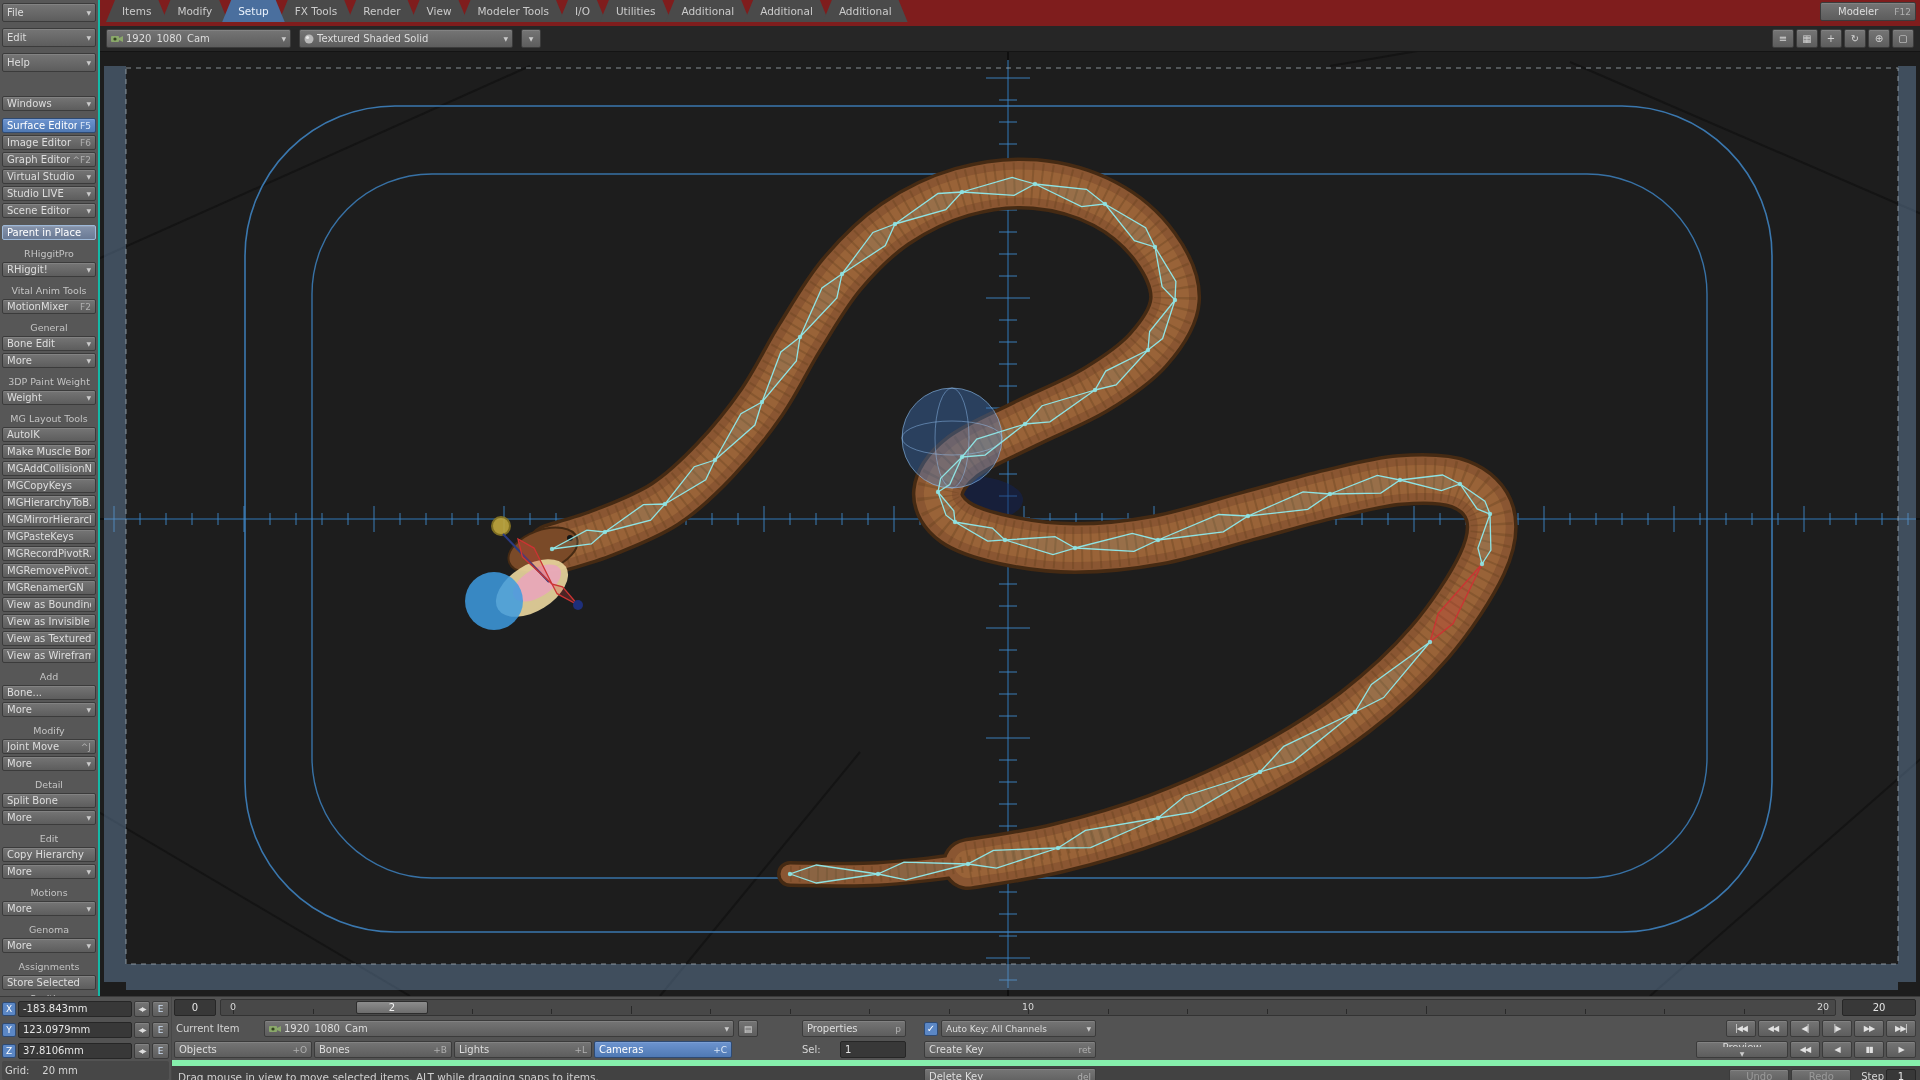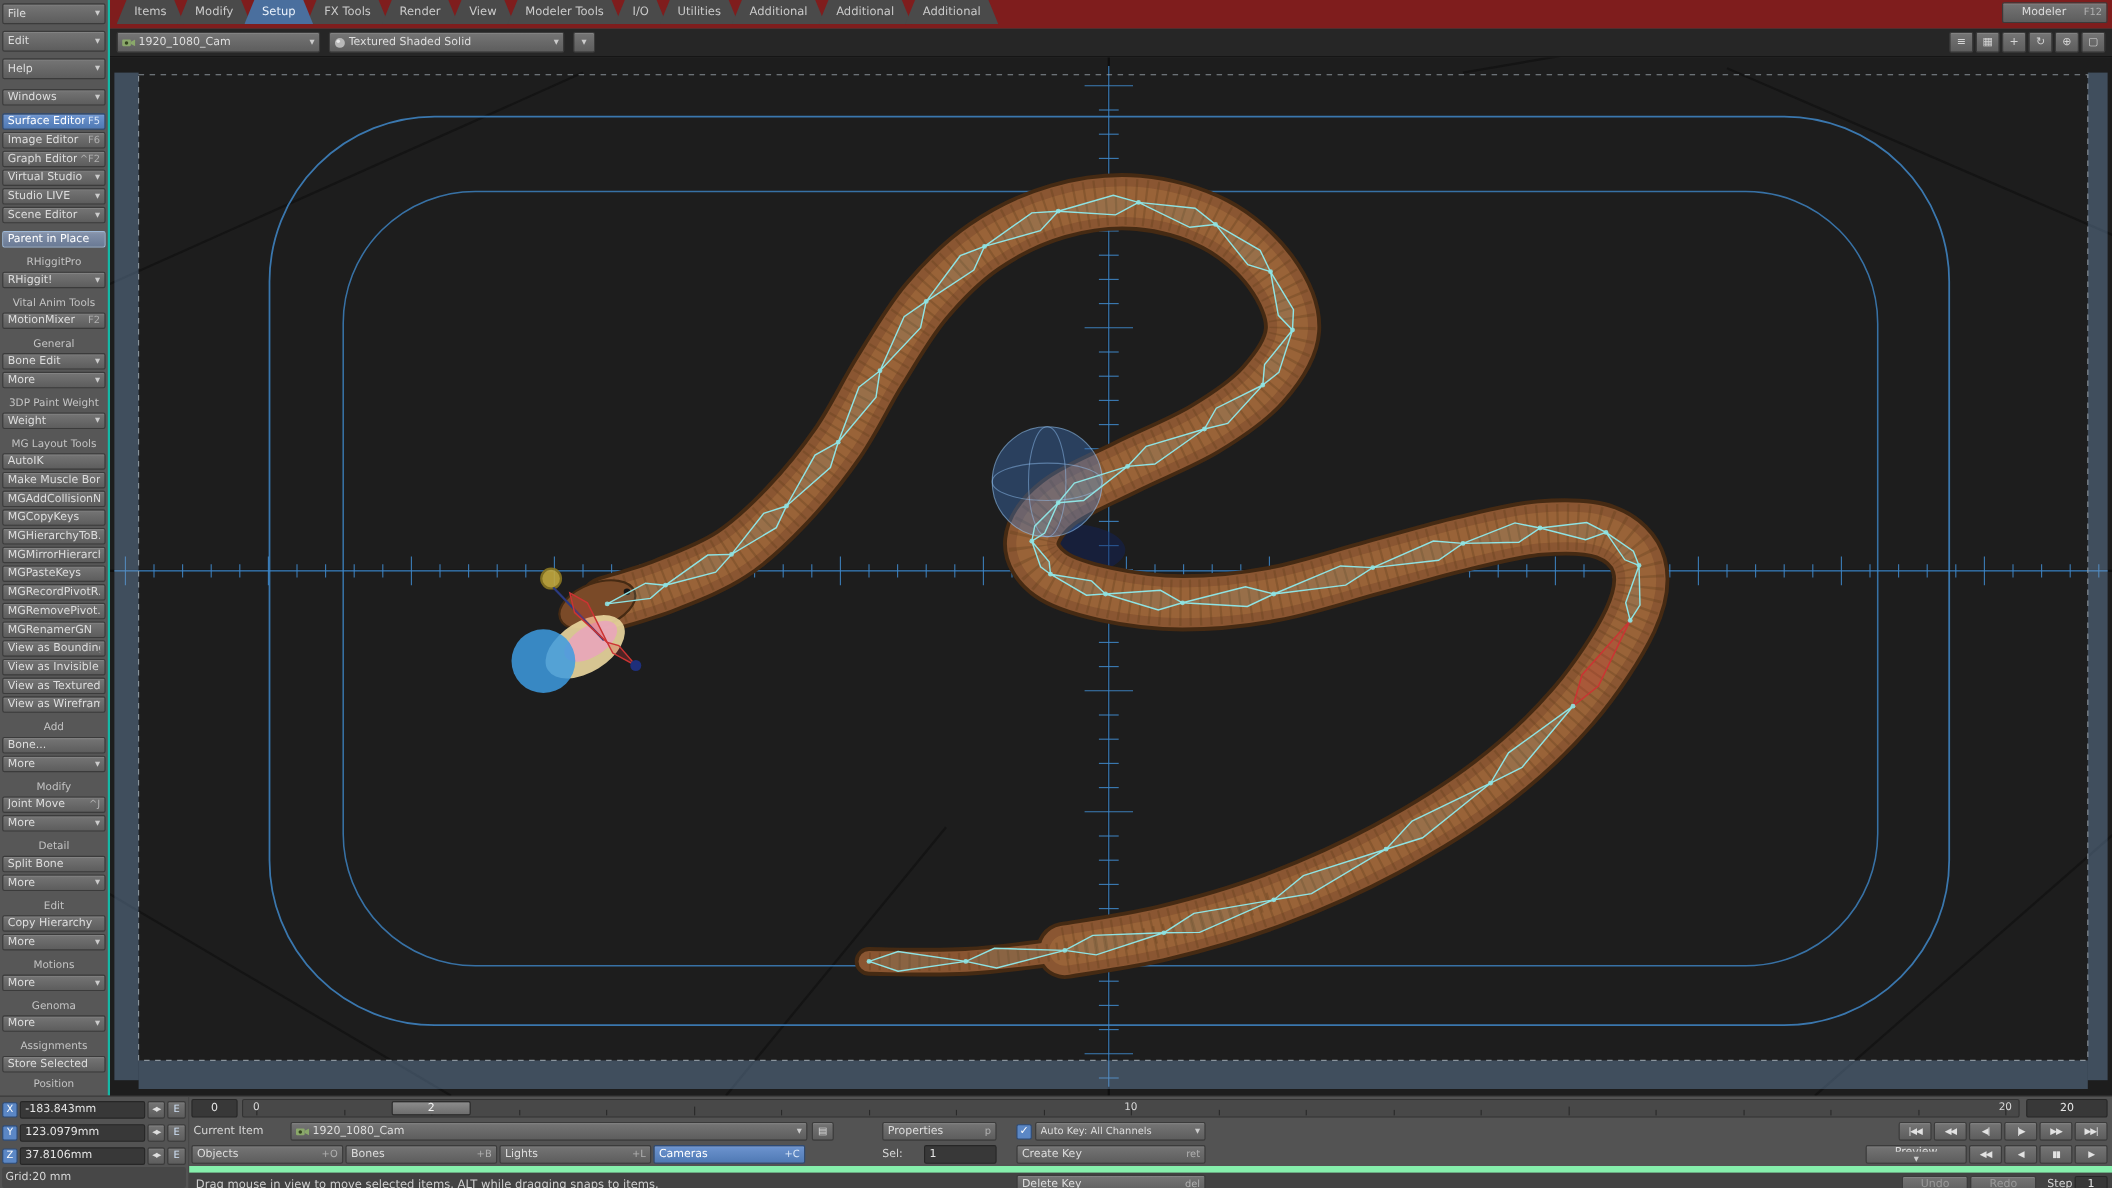--- a/index.html
+++ b/index.html
@@ -11,21 +11,21 @@
 .btn{background:linear-gradient(#757575,#5d5d5d);border:1px solid #3b3b3b;border-radius:2px;display:flex;align-items:center;gap:3px;padding:0 4px;color:#dedede;box-shadow:inset 0 1px 0 rgba(255,255,255,.10)}
 .btn .lbl{flex:1;text-align:left;white-space:nowrap;overflow:hidden;font-size:10px}
 .btn .lbl.ctr{text-align:center}
 .btn .key{font-size:9px;color:#b0b0b0;white-space:nowrap}
 .btn .arr{font-size:6px;color:#cccccc}
 .btn.active{background:linear-gradient(#6d94cf,#4f79b4);border-color:#2e4a73;color:#fff}
 .btn.active .key{color:#dce8f8}
 .btn.toggled{background:linear-gradient(#8593ab,#6a7a95);border-color:#9db8d8;color:#fff}
 .btn.dis .lbl{color:#9a9a9a}
 .menu-btn{height:19px;margin-bottom:6px;flex:0 0 auto}
-#sidebar-items{display:flex;flex-direction:column;margin-top:3px}
+#sidebar-items{display:flex;flex-direction:column;margin-top:18px}
 .sb-item{height:15px;margin-bottom:2px;flex:0 0 auto}
 .sb-gap{height:5px;flex:0 0 auto}
 .sb-header{height:13px;line-height:13px;text-align:center;font-size:9.5px;color:#c4c4c4;margin-bottom:2px;white-space:nowrap;overflow:hidden}
 .sb-bottom{margin-top:auto}
 #tabrow{height:26px;background:#7f1d1d;display:flex;align-items:flex-start;padding:0 4px 0 6px}
 #tabs{display:flex;align-items:flex-end;height:22px}
 .tab{height:22px;line-height:22px;padding:0 16px;font-size:10.5px;color:#cbcbcb;background:#4a4a4a;clip-path:polygon(9px 0,calc(100% - 9px) 0,100% 100%,0 100%);margin-right:-6px;position:relative;white-space:nowrap}
 .tab.on{background:#4a6f9e;color:#eaf2fc;z-index:3}
 .modeler-wrap{margin-left:auto;display:flex;align-items:center;height:26px;padding-bottom:3px}
 .modeler-btn{height:19px;width:96px}
@@ -35,21 +35,21 @@
 .ico-btn{width:22px;height:19px;justify-content:center;font-size:10px;padding:0;color:#d5d5d5}
 #viewport{flex:1;background:#1d1d1d;position:relative;overflow:hidden}
 #scene{display:block;width:100%;height:100%}
 #bottombar{height:84px;background:#535353;border-top:1px solid #3a3a3a;display:flex}
 #posgrid{flex:0 0 172px;display:flex;flex-direction:column;padding:1px 2px 0 2px;border-right:1px solid #474747}
 .pos-row{display:flex;align-items:center;gap:2px;height:21px;flex:0 0 21px}
 .axis-box{width:14px;height:14px;background:#5b87c5;border:1px solid #2e4a73;border-radius:2px;color:#fff;font-size:9px;display:flex;align-items:center;justify-content:center}
 .pos-field{flex:1;height:16px;font-size:9.5px;}
 .spin{width:16px;height:16px;font-size:6px;justify-content:center;padding:0;letter-spacing:-1px}
 .env-btn{width:17px;height:16px;font-size:9px;justify-content:center;padding:0;color:#cfe0f5}
-.grid-row{height:20px;display:flex;align-items:center;gap:0;font-size:10px;padding:0 3px;color:#d6d6d6;background:#474747;border-radius:2px}
+.grid-row{height:20px;display:flex;align-items:center;gap:13px;font-size:10px;padding:0 3px;color:#d6d6d6;background:#474747;border-radius:2px}
 #bottomright{flex:1;display:flex;flex-direction:column;position:relative;min-width:0}
 .brow{height:21px;position:relative;flex:0 0 21px}
 .abs{position:absolute;top:2px;height:17px}
 .flat{font-size:10px;color:#d6d6d6;display:flex;align-items:center}
 .field{background:#383838;border:1px solid #262626;border-radius:2px;display:flex;align-items:center;padding:0 4px;font-size:10px;color:#e6e6e6}
 #ruler{position:absolute;left:48px;right:84px;top:2px;bottom:2px;background:#484848;border:1px solid #333;border-radius:2px;overflow:hidden}
 .tick{position:absolute;bottom:1px;width:1px;height:5px;background:#292929}
 .tick.major{height:8px}
 .tick-label{position:absolute;top:1px;transform:translateX(-50%);font-size:9.5px;color:#d8d8d8}
 .tl-handle{position:absolute;top:1px;bottom:1px;width:72px;background:linear-gradient(#8c8c8c,#6d6d6d);border:1px solid #2d2d2d;border-radius:2px;display:flex;align-items:center;justify-content:center;font-size:10px;color:#f2f2f2;z-index:2}

